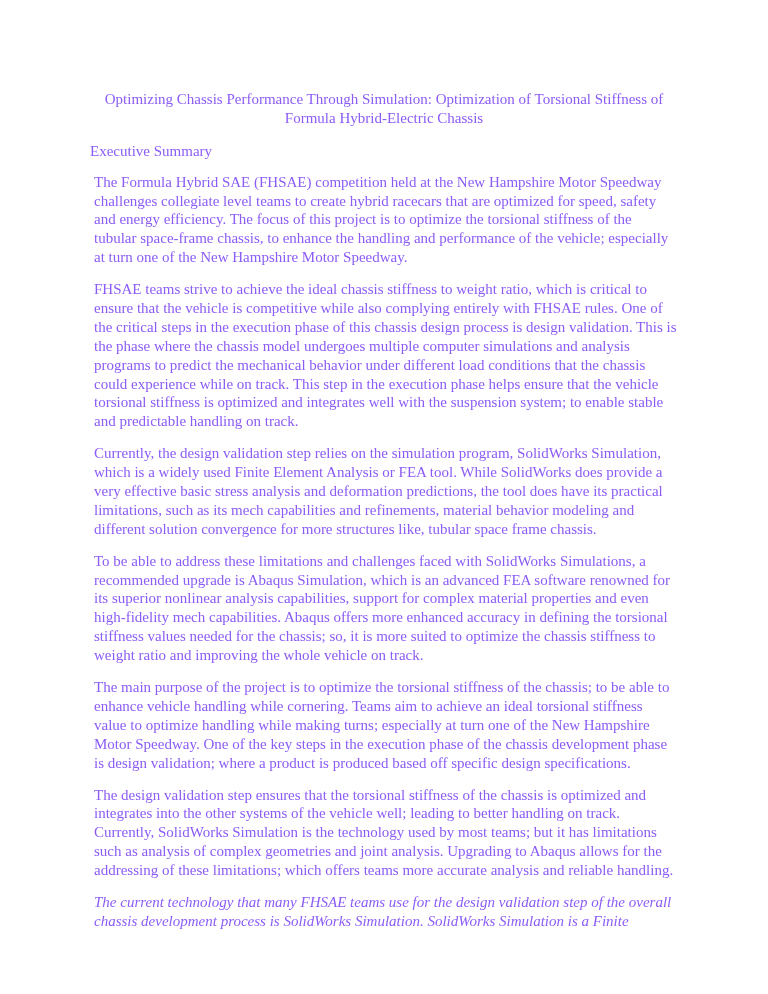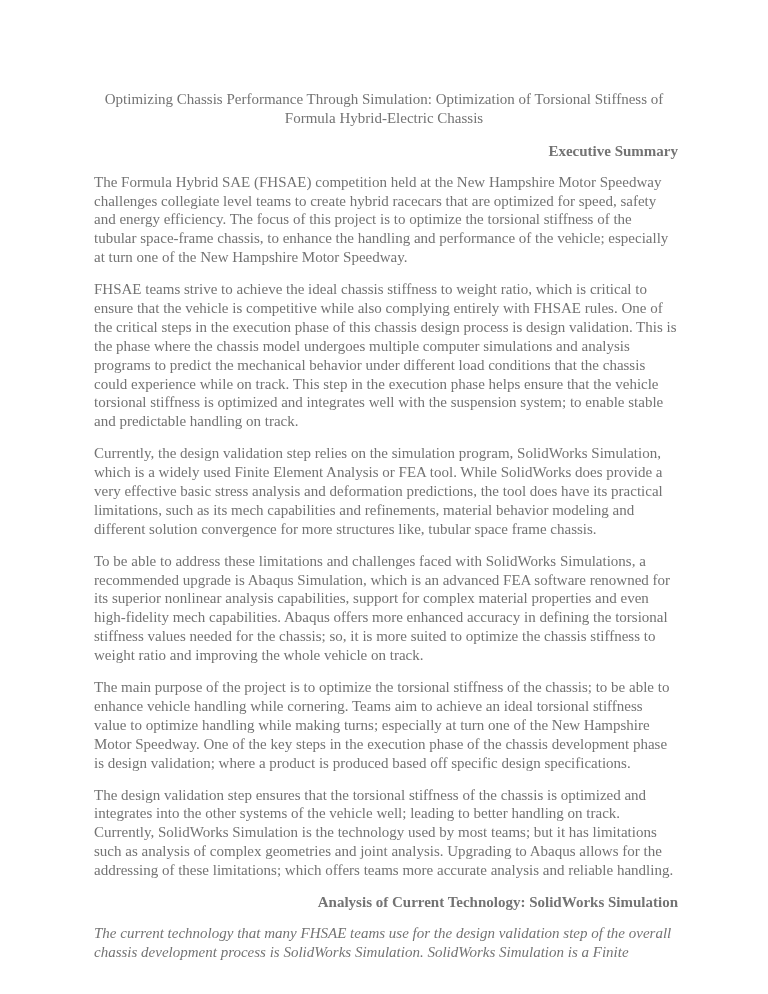--- a/index.html
+++ b/index.html
@@ -12,37 +12,36 @@
     width: 768px;
     height: 994px;
     margin: 0 auto;
     background: #ffffff;
     overflow: hidden;
     box-sizing: border-box;
     padding: 90px 90px 30px 90px;
     font-family: "Liberation Serif", "DejaVu Serif", serif;
     font-size: 15px;
     line-height: 1.26;
-    color: #737373;
+    color: #8b5cf6;
   }
   .doc-title {
     margin: 0 0 14px 0;
     font-size: 15px;
     font-weight: normal;
     text-align: center;
   }
   .byline {
     text-align: center;
     margin: 0 0 14px 0;
   }
   .section-heading {
     font-size: 15px;
-    font-weight: bold;
-    margin: 0 0 12px 12px;
-    text-align: right;
+    font-weight: normal;
+    margin: 0 0 12px 0;
   }
   p.body-paragraph {
     margin: 0 0 13px 4px;
     text-align: left;
   }
   p.italic {
     font-style: italic;
   }
 </style>
 </head>
@@ -61,17 +60,16 @@
 
   <p class="body-paragraph">Currently, the design validation step relies on the simulation program, SolidWorks Simulation, which is a widely used Finite Element Analysis or FEA tool. While SolidWorks does provide a very effective basic stress analysis and deformation predictions, the tool does have its practical limitations, such as its mech capabilities and refinements, material behavior modeling and different solution convergence for more structures like, tubular space frame chassis.</p>
 
   <p class="body-paragraph">To be able to address these limitations and challenges faced with SolidWorks Simulations, a recommended upgrade is Abaqus Simulation, which is an advanced FEA software renowned for its superior nonlinear analysis capabilities, support for complex material properties and even high-fidelity mech capabilities. Abaqus offers more enhanced accuracy in defining the torsional stiffness values needed for the chassis; so, it is more suited to optimize the chassis stiffness to weight ratio and improving the whole vehicle on track.</p>
 
 
   <p class="body-paragraph">The main purpose of the project is to optimize the torsional stiffness of the chassis; to be able to enhance vehicle handling while cornering. Teams aim to achieve an ideal torsional stiffness value to optimize handling while making turns; especially at turn one of the New Hampshire Motor Speedway. One of the key steps in the execution phase of the chassis development phase is design validation; where a product is produced based off specific design specifications.</p>
 
   <p class="body-paragraph">The design validation step ensures that the torsional stiffness of the chassis is optimized and integrates into the other systems of the vehicle well; leading to better handling on track. Currently, SolidWorks Simulation is the technology used by most teams; but it has limitations such as analysis of complex geometries and joint analysis. Upgrading to Abaqus allows for the addressing of these limitations; which offers teams more accurate analysis and reliable handling.</p>
 
-  <h2 class="section-heading">Analysis of Current Technology: SolidWorks Simulation</h2>
 
   <p class="body-paragraph italic">The current technology that many FHSAE teams use for the design validation step of the overall chassis development process is SolidWorks Simulation. SolidWorks Simulation is a Finite</p>
 
 </div>
 
 </body></html>

